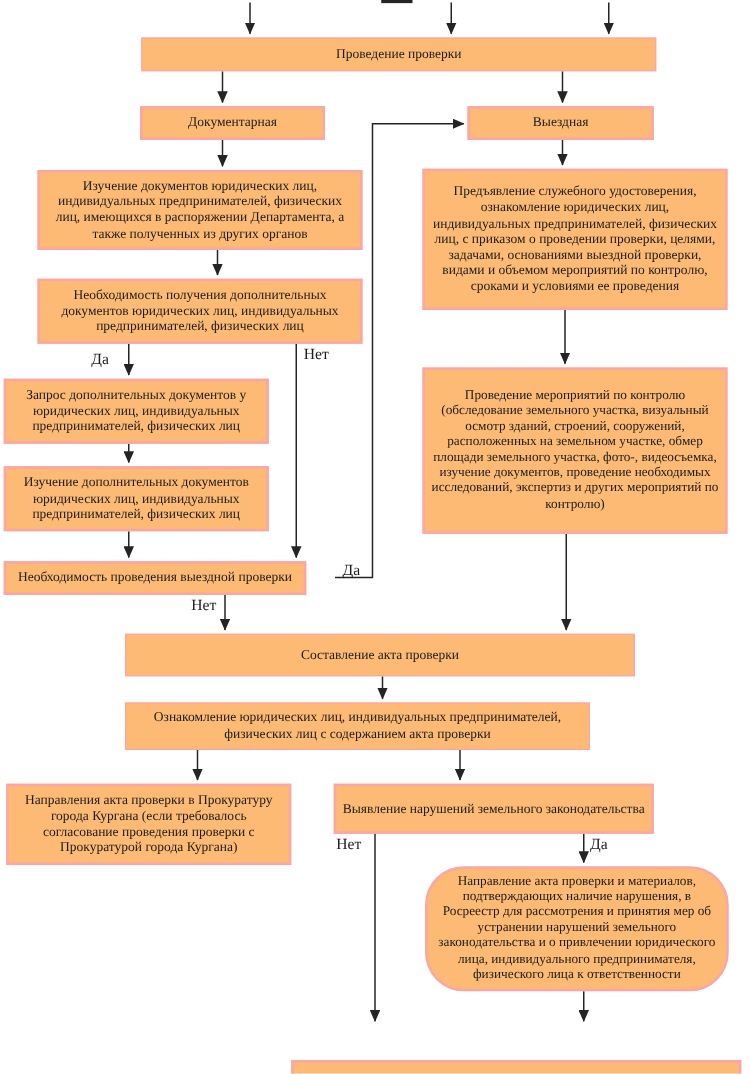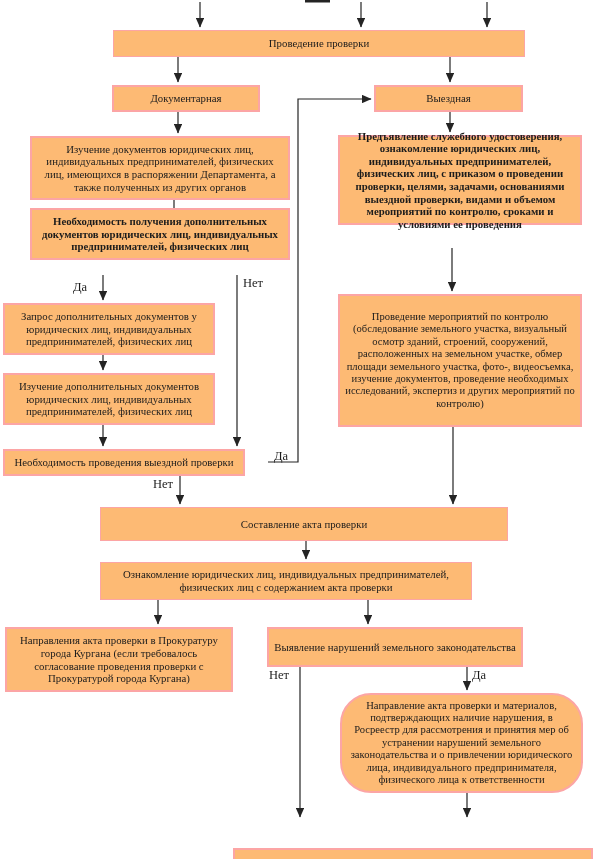--- a/index.html
+++ b/index.html
@@ -19,25 +19,25 @@
   .mid   { border-width:2px; }
   .lbl {
     position:absolute; font-size:12.5px; color:#1c1c1c; z-index:2;
     background:transparent; white-space:nowrap;
   }
   
   .n-start   { left:113px; top:30px;  width:412px; height:27px; }
   .n-doc     { left:112px; top:85px;  width:148px; height:27px; }
   .n-field   { left:374px; top:85px;  width:149px; height:27px; }
   .n-study   { left:30px;  top:136px; width:260px; height:64px; }
-  .n-needadd { left:30px;  top:208px; width:260px; height:52px;font-weight:bold; }
+  .n-needadd { left:30px;  top:223px; width:260px; height:52px; }
   .n-reqadd  { left:3px;   top:303px; width:212px; height:52px; }
   .n-stuadd  { left:3px;   top:373px; width:212px; height:52px; }
   .n-needfld { left:3px;   top:449px; width:242px; height:27px; }
-  .n-cred    { left:338px; top:135px; width:244px; height:90px;font-weight:bold; }
+  .n-cred    { left:338px; top:135px; width:244px; height:113px; }
   .n-ctrl    { left:338px; top:294px; width:244px; height:133px; font-size:10.6px; }
   .n-act     { left:100px; top:507px; width:408px; height:34px; }
   .n-review  { left:100px; top:562px; width:372px; height:38px; }
   .n-prok    { left:5px;   top:627px; width:228px; height:65px; }
   .n-viol    { left:267px; top:627px; width:256px; height:40px; }
   .n-ros     { left:340px; top:693px; width:243px; height:100px; font-size:10.6px;border-radius:31px; }
   .n-arch    { left:233px; top:848px; width:360px; height:30px; }
   
   .l-yes1 { left:73px;  top:280px; }
   .l-no1  { left:243px; top:276px; }

